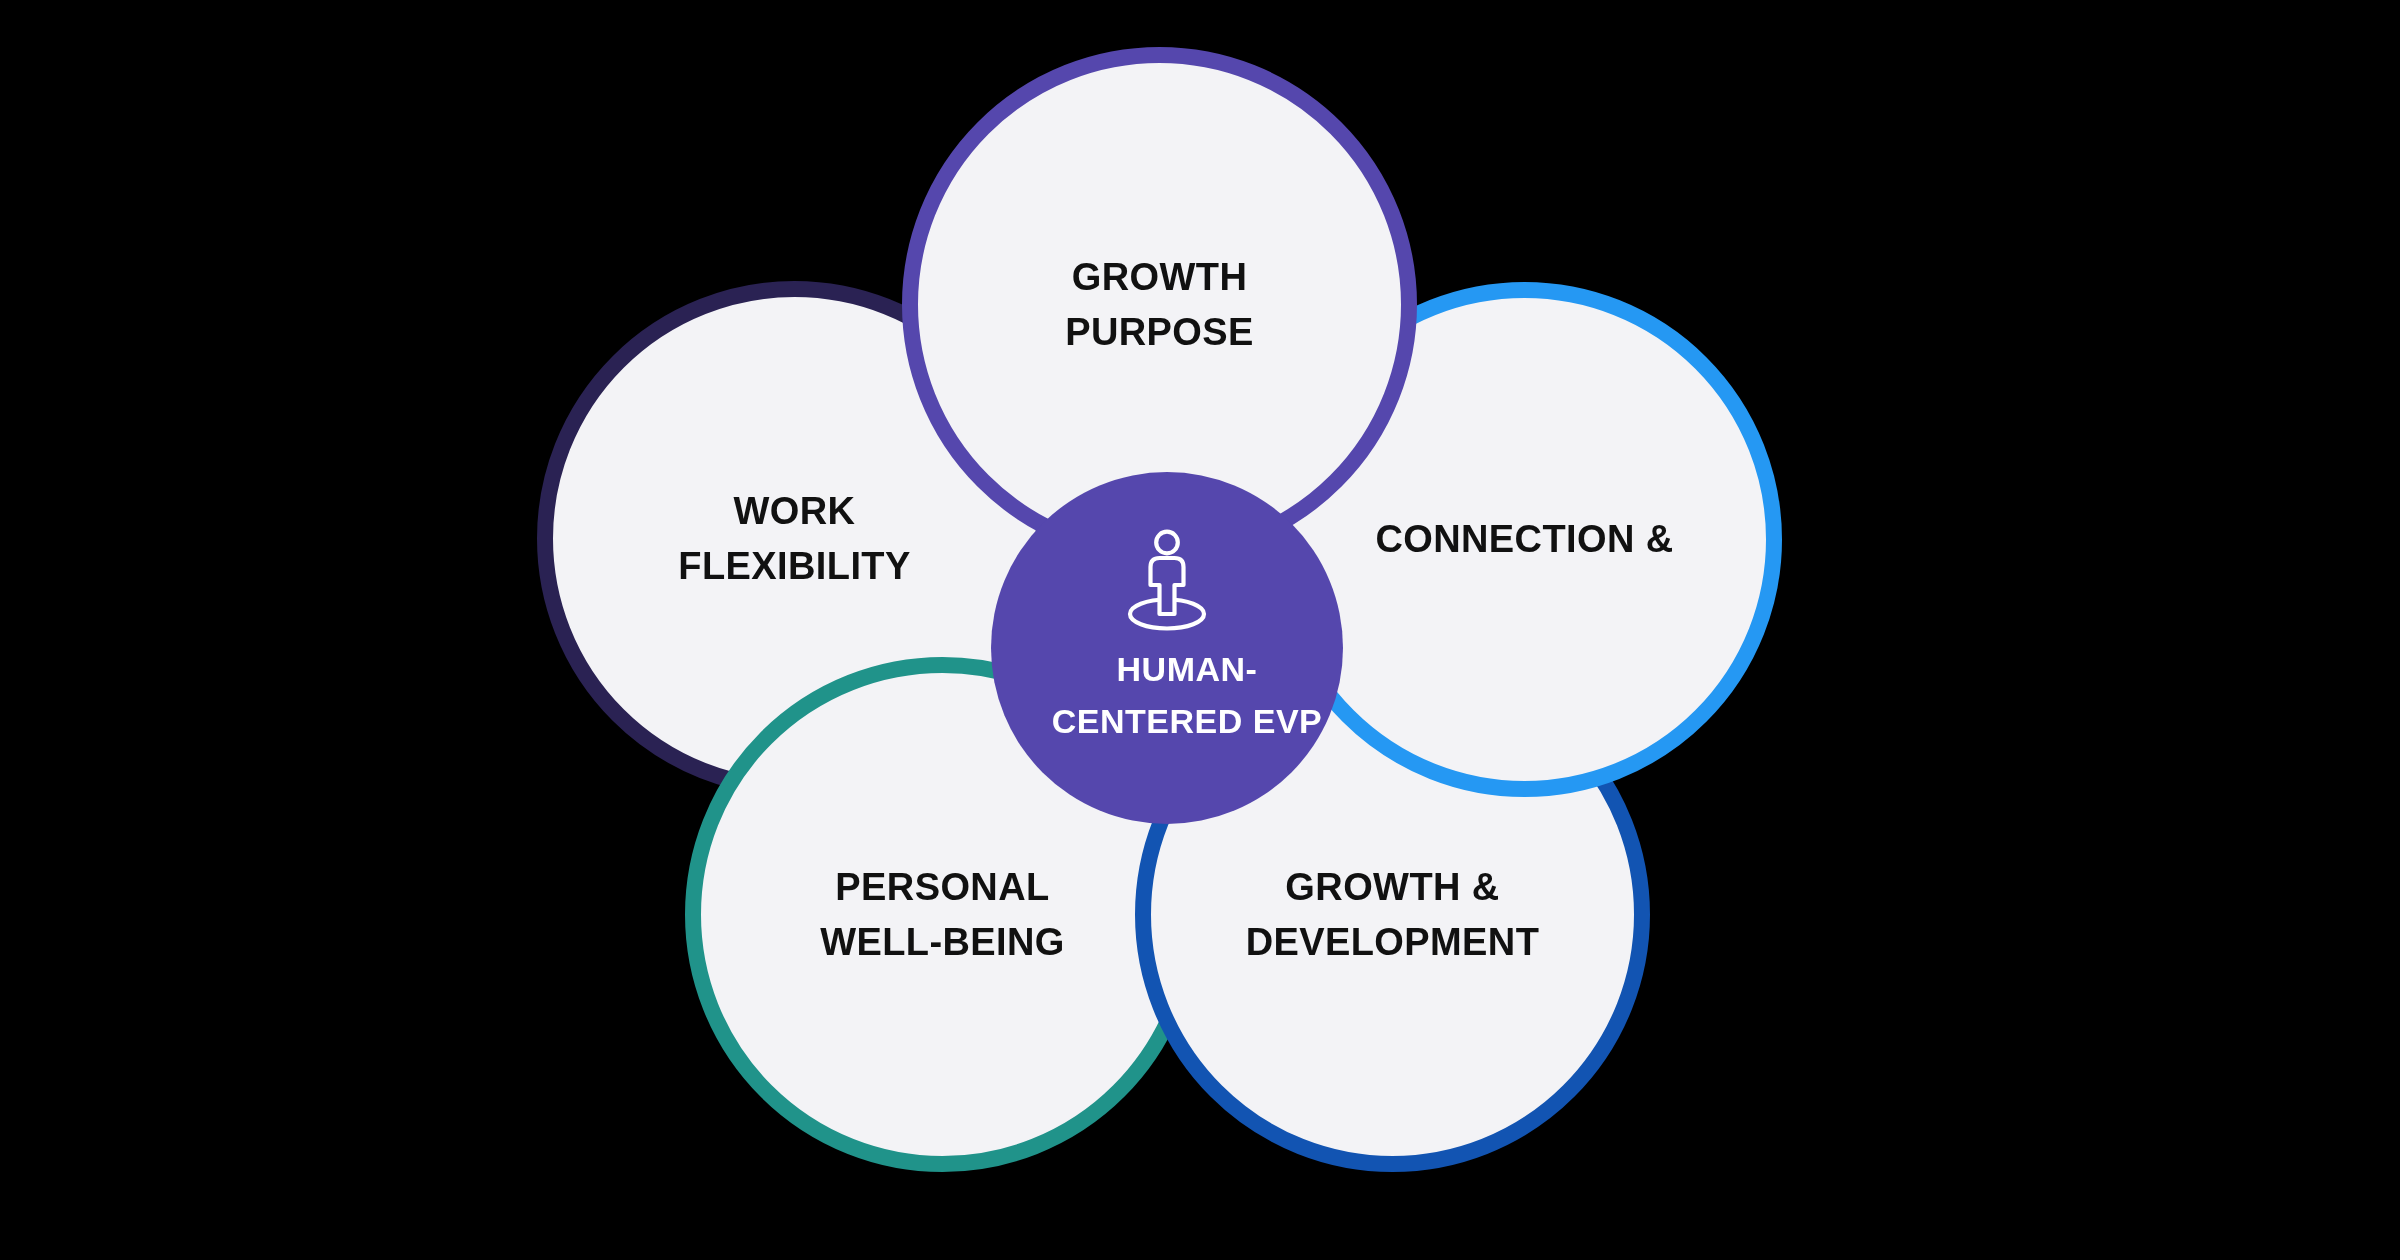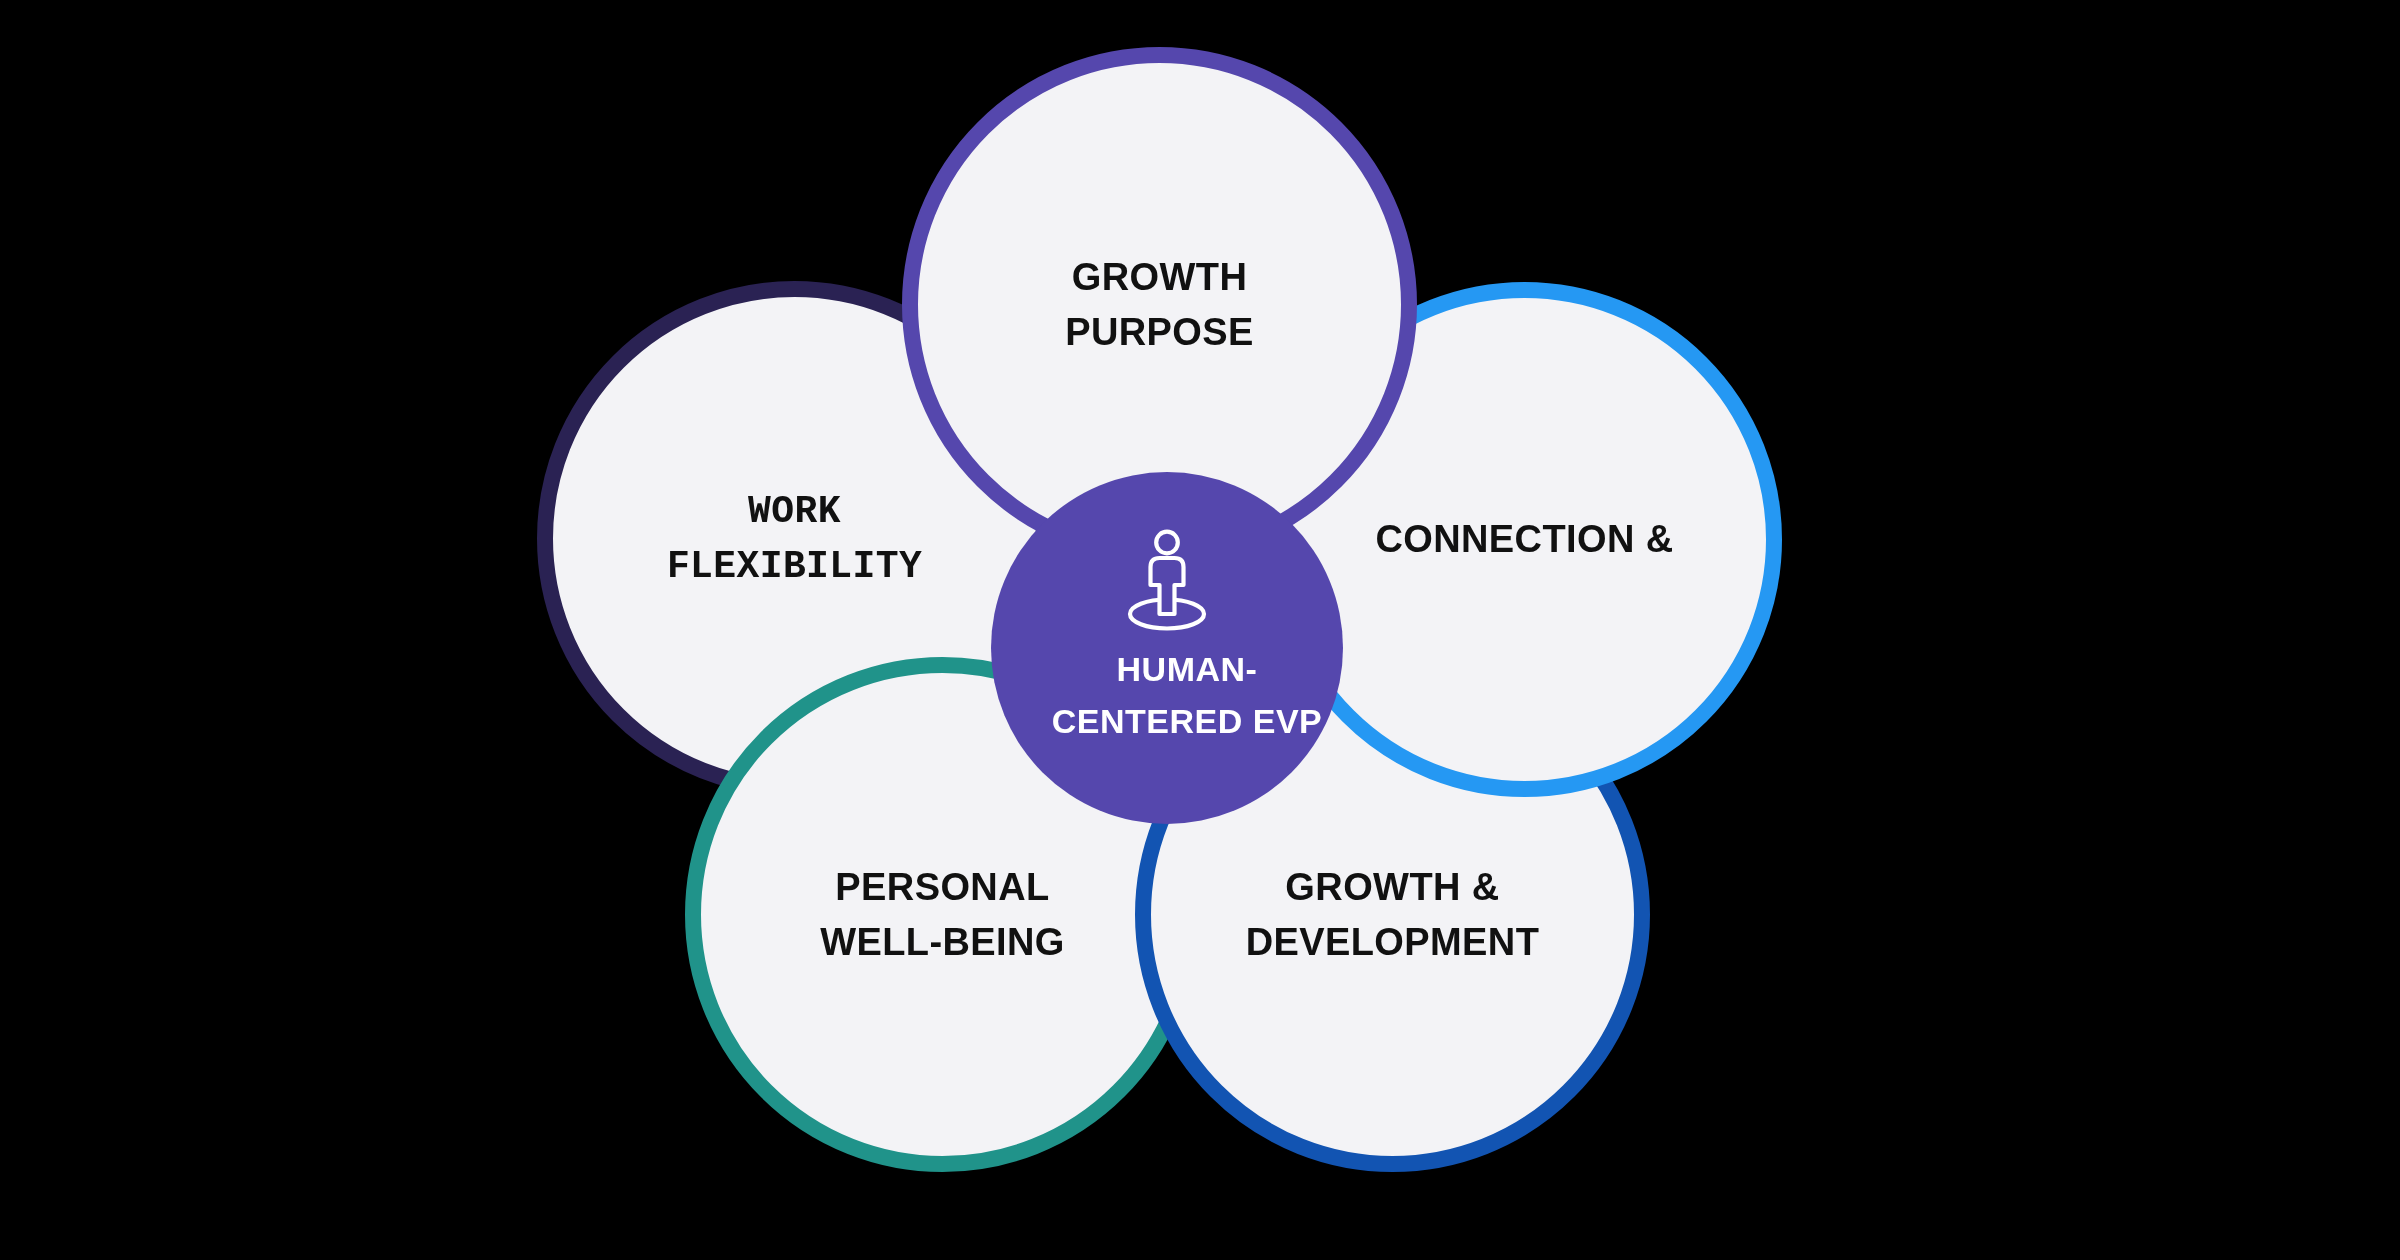--- a/index.html
+++ b/index.html
@@ -71,21 +71,21 @@
     color: #ffffff;
     text-align: center;
   }
   .center-label span { display: block; margin-left: 40px; }
 </style>
 </head>
 <body>
 
 <div id="canvas">
 
-  <div class="petal petal-left" style="border-color: rgb(42, 34, 83); font-family: Liberation Mono, monospace;">
+  <div class="petal petal-left" style="border-color: rgb(42, 34, 83);">
     <div class="petal-label">
       <span>WORK</span>
       <span>FLEXIBILITY</span>
     </div>
   </div>
 
   <div class="petal petal-bottom-left" style="border-color: rgb(32, 147, 138);">
     <div class="petal-label">
       <span>PERSONAL</span>
       <span>WELL-BEING</span>

